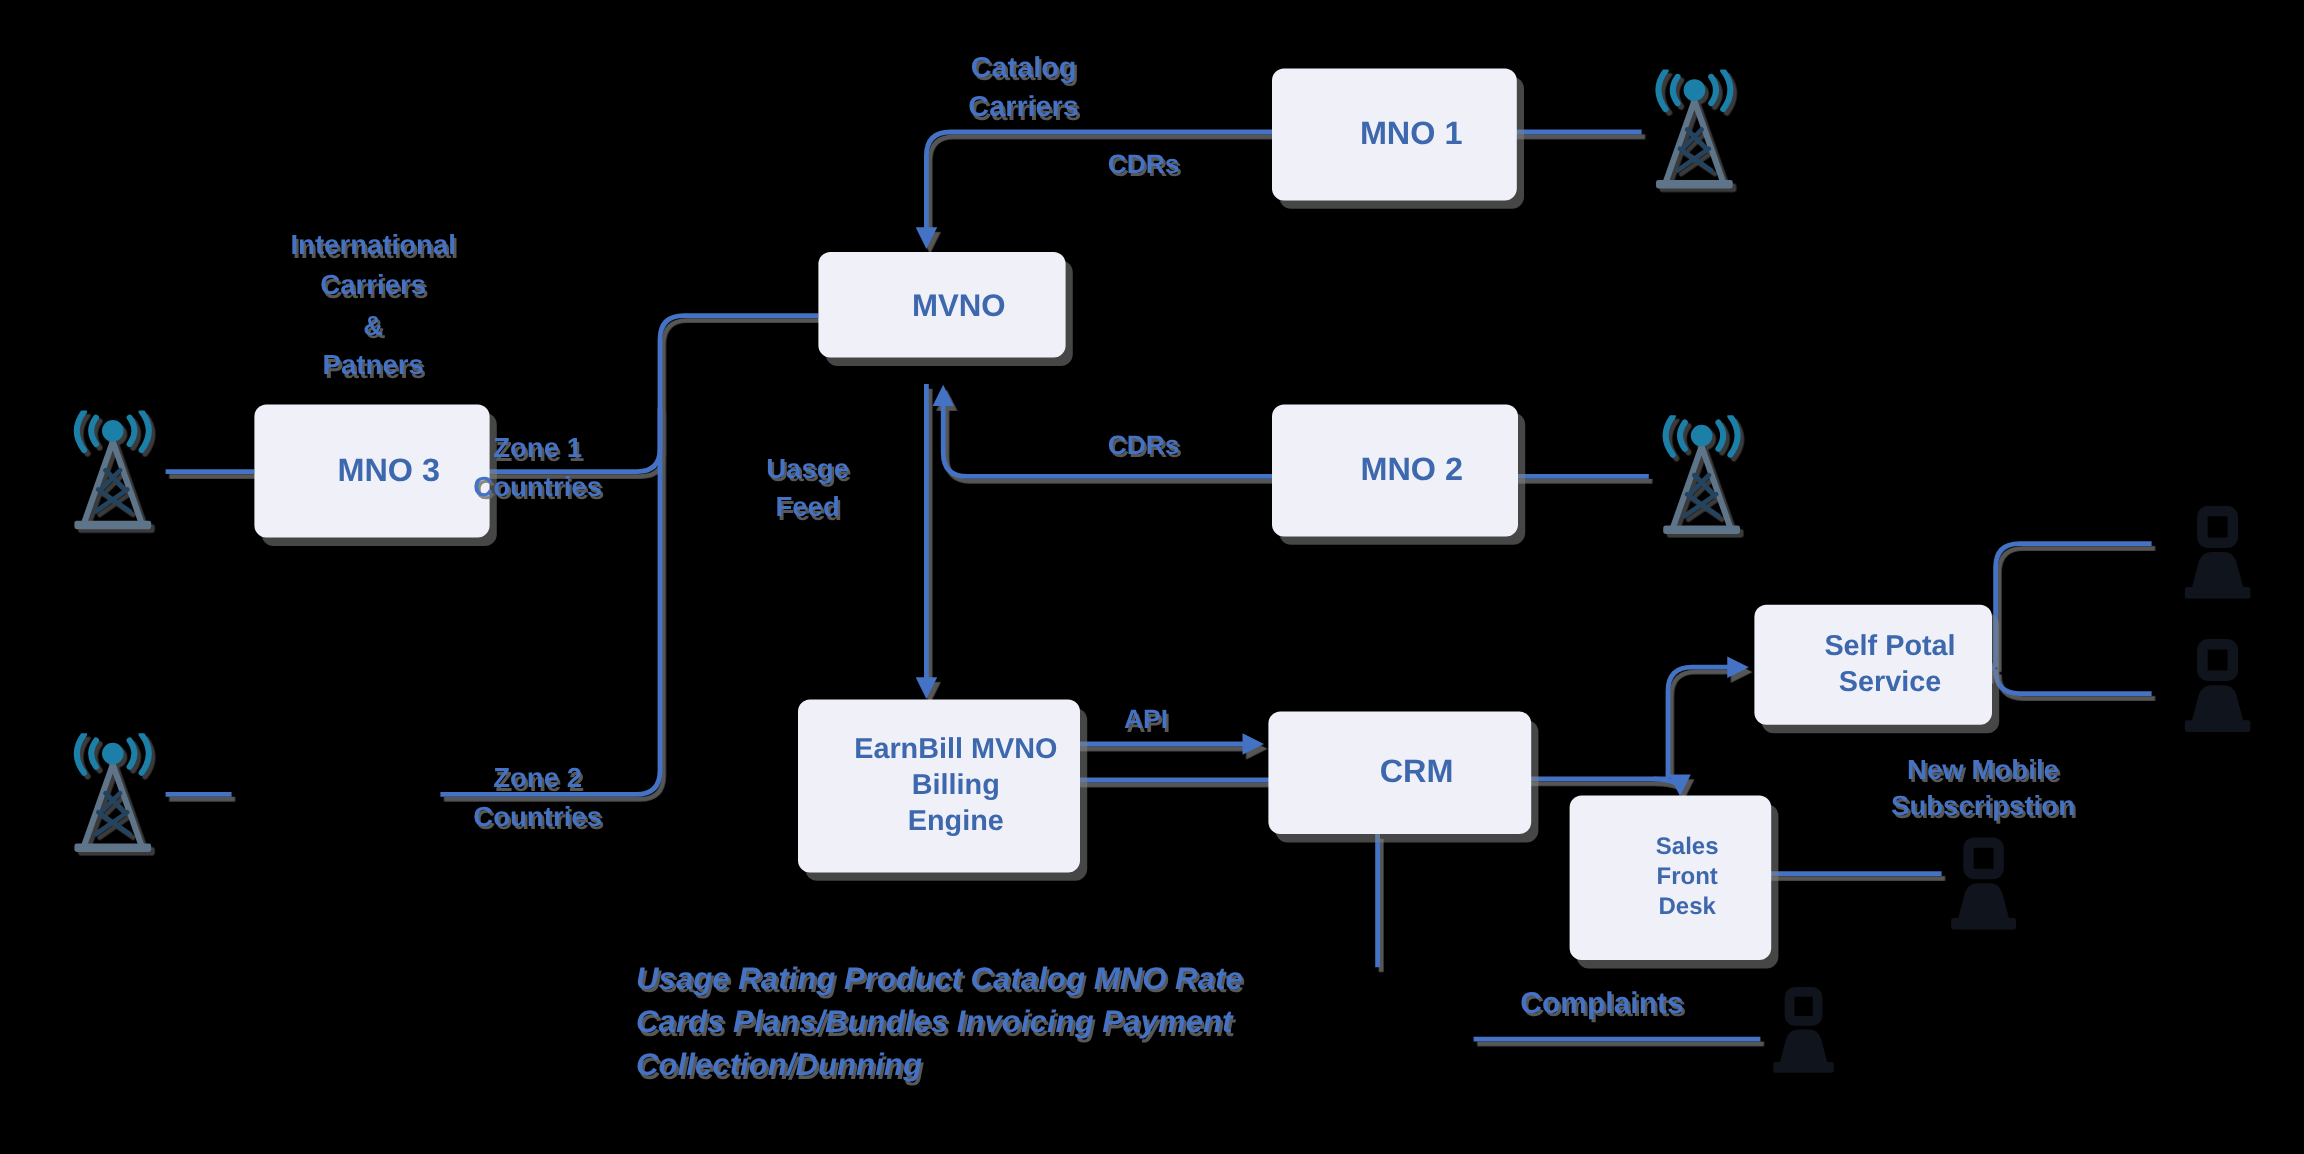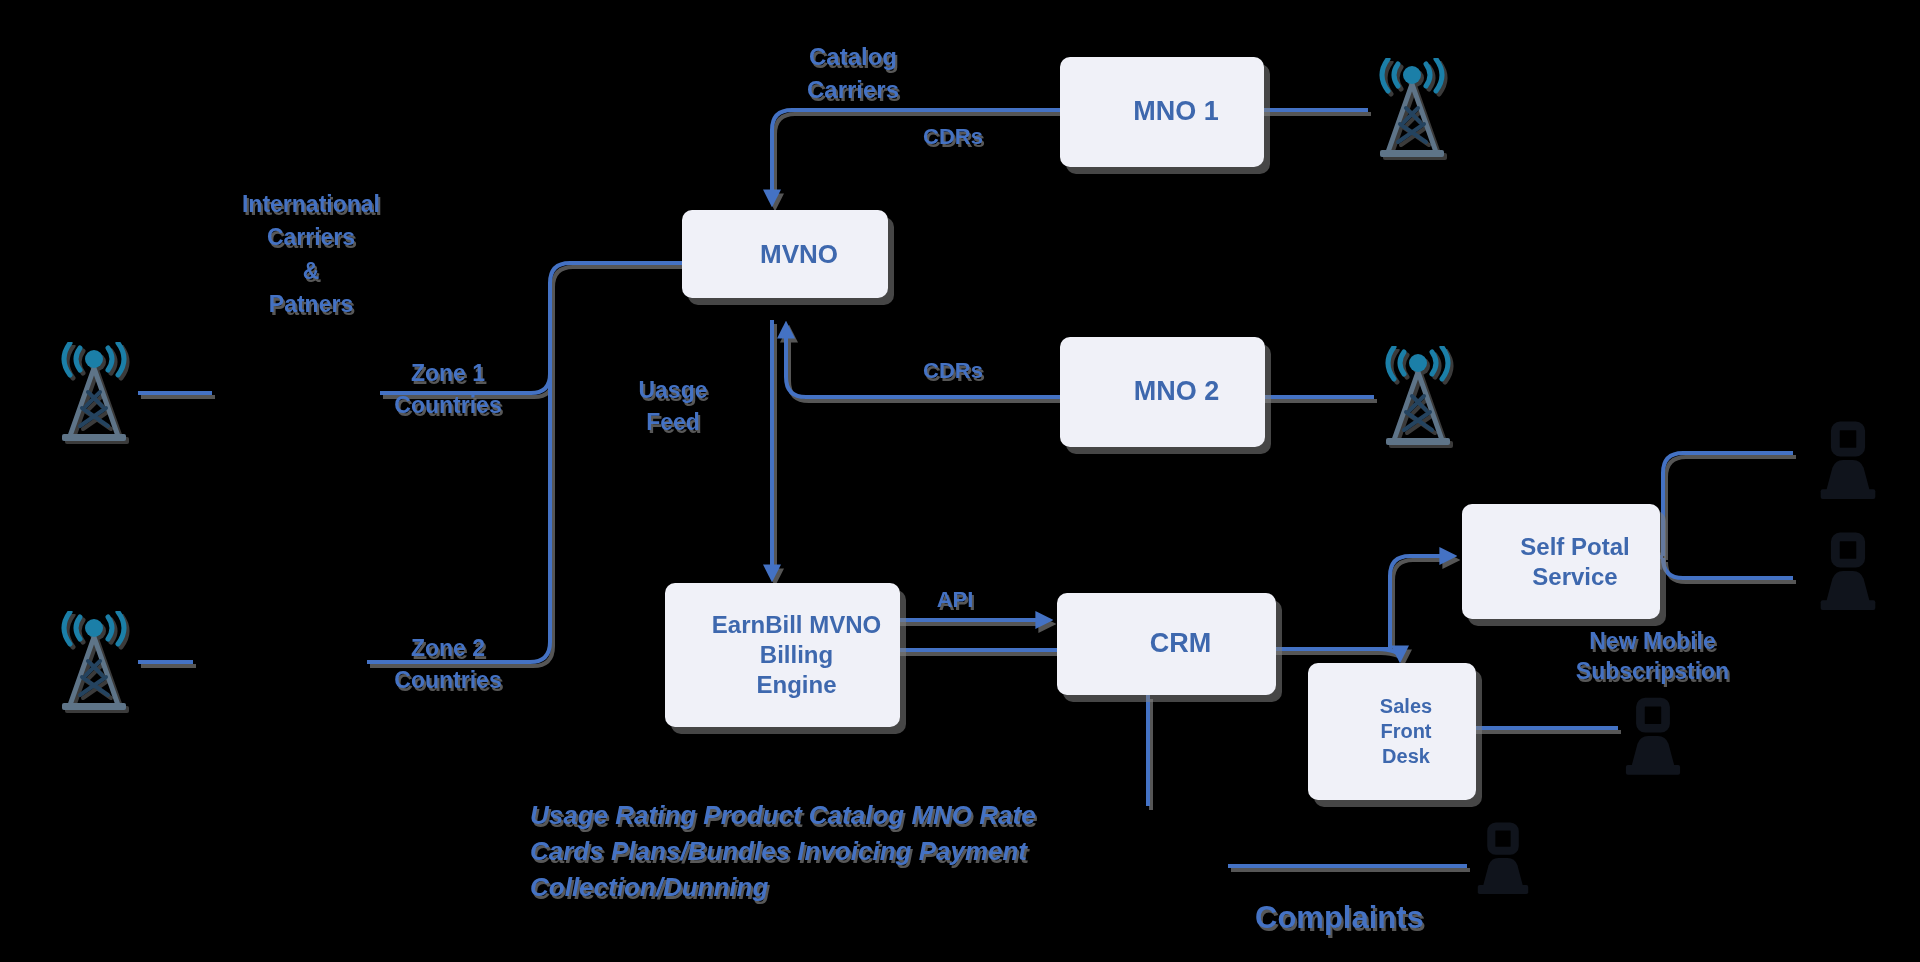--- a/index.html
+++ b/index.html
@@ -74,26 +74,27 @@
     <path d="M 1793,453 H 1683 Q 1663,453 1663,473 V 556"></path>
     <path d="M 1793,578 H 1683 Q 1663,578 1663,558"></path>
     <path d="M 1663,557 H 1646" marker-end="url(#arr)"></path>
     <path d="M 1448,728 H 1618"></path>
     <path d="M 1148,695 V 806"></path>
     <path d="M 1228,866 H 1467"></path>
   </svg>
 
   <div class="node" style="left:1060px;top:57px;width:176px;height:110px;font-size:27px;">MNO 1</div>
   <div class="node" style="left:1060px;top:337px;width:177px;height:110px;font-size:27px;">MNO 2</div>
+  <div class="node" style="left:212px;top:337px;width:168px;height:111px;font-size:27px;">MNO 3</div>
   <div class="node" style="left:682px;top:210px;width:178px;height:88px;font-size:26px;">MVNO</div>
   <div class="node" style="left:665px;top:583px;width:207px;height:144px;font-size:24px;">EarnBill MVNO
 Billing
 Engine</div>
   <div class="node" style="left:1057px;top:593px;width:191px;height:102px;font-size:27px;">CRM</div>
-  <div class="node" style="left:1462px;top:504px;width:170px;height:115px;font-size:24px;">Self Potal
+  <div class="node" style="left:1462px;top:504px;width:170px;height:100px;font-size:24px;">Self Potal
 Service</div>
   <div class="node" style="left:1308px;top:663px;width:140px;height:137px;font-size:20px;">Sales
 Front
 Desk</div>
 
   <div class="elabel" style="left:783px;top:40px;width:140px;font-size:24px;">Catalog
 Carriers</div>
   <div class="elabel" style="left:903px;top:122px;width:100px;font-size:22px;">CDRs</div>
   <div class="elabel" style="left:211px;top:188px;width:200px;font-size:23px;line-height:1.45;">International
 Carriers
@@ -105,21 +106,21 @@
 Countries</div>
   <div class="elabel" style="left:613px;top:375px;width:120px;font-size:23px;">Uasge
 Feed</div>
   <div class="elabel" style="left:903px;top:356px;width:100px;font-size:22px;">CDRs</div>
   <div class="elabel" style="left:915px;top:585px;width:80px;font-size:22px;">API</div>
   <div class="elabel left" style="left:530px;top:797px;width:570px;font-size:26px;line-height:36px;font-style:italic;">Usage Rating Product Catalog MNO Rate
 Cards Plans/Bundles Invoicing Payment
 Collection/Dunning</div>
   <div class="elabel" style="left:1560px;top:626px;width:185px;font-size:23px;line-height:30px;">New Mobile
 Subscripstion</div>
-  <div class="elabel" style="left:1255px;top:897px;width:160px;font-size:31px;">Complaints</div>
+  <div class="elabel" style="left:1255px;top:819px;width:160px;font-size:25px;">Complaints</div>
 
   <svg class="icon tower" style="left:1362px;top:58px;" width="100" height="102" viewBox="0 0 100 102">
     <path class="mast" d="M50,26 L26,94 M50,26 L74,94"></path>
     <path class="brace" d="M44,50 L58,64 M56,50 L42,64 M38,66 L64,84 M62,66 L36,84"></path>
     <rect class="base" x="18" y="92" width="64" height="7" rx="2"></rect>
     <circle class="head" cx="50" cy="17" r="9"></circle>
     <path class="wave" d="M36,6 Q28,17 36,28 M26,1 Q14,17 26,33 M64,6 Q72,17 64,28 M74,1 Q86,17 74,33"></path>
   </svg>
   <svg class="icon tower" style="left:1368px;top:346px;" width="100" height="102" viewBox="0 0 100 102">
     <path class="mast" d="M50,26 L26,94 M50,26 L74,94"></path>

